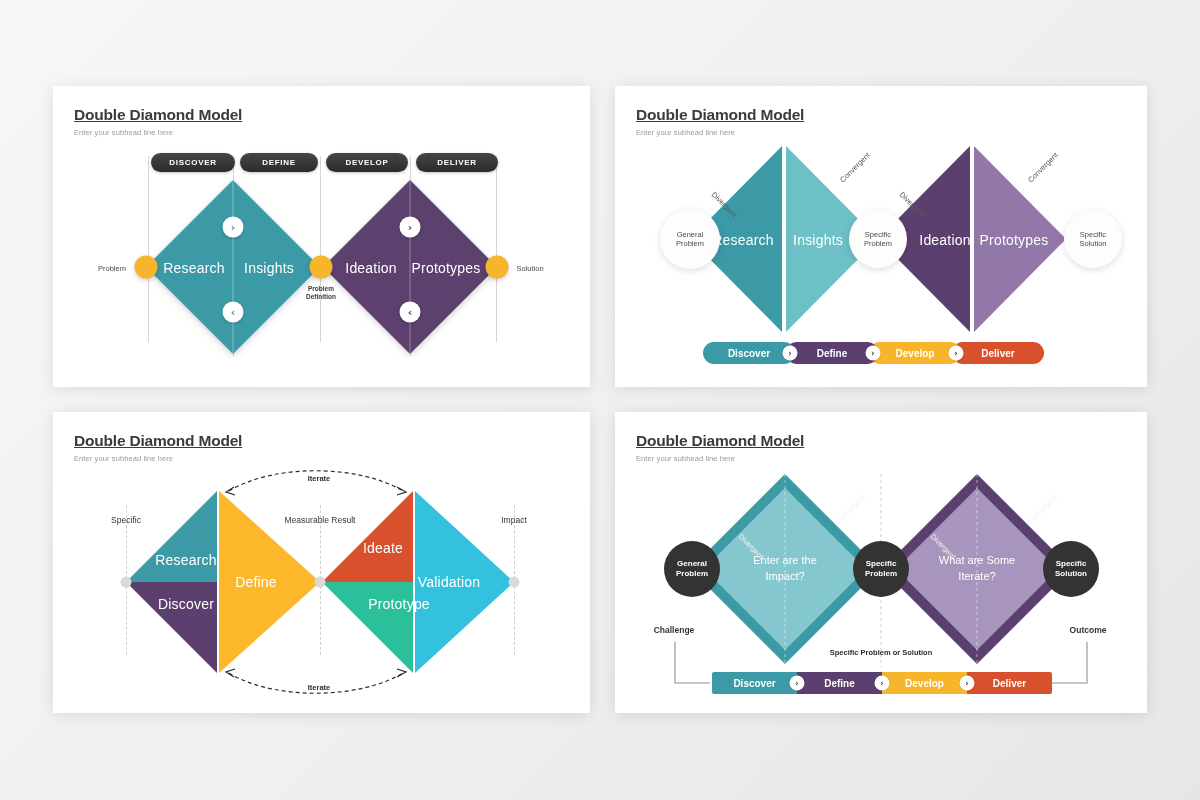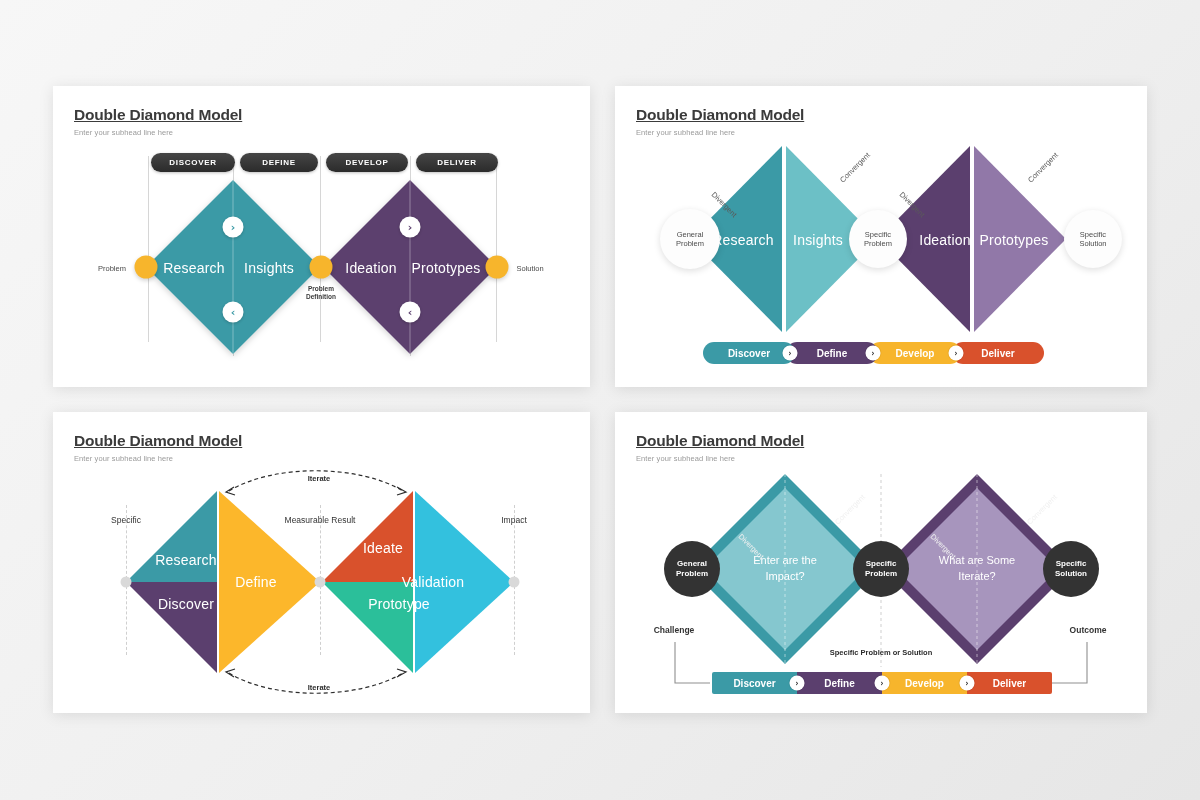--- a/index.html
+++ b/index.html
@@ -298,21 +298,21 @@
         <path d="M 176,261 C 220,288 305,288 350,261" fill="none" stroke="#2c2c2c" stroke-width="1.2" stroke-dasharray="4,3"></path>
         <path d="M 181,265 L 173,260 L 182,257" fill="none" stroke="#2c2c2c" stroke-width="1.2"></path>
         <path d="M 344,265 L 353,260 L 344,257" fill="none" stroke="#2c2c2c" stroke-width="1.2"></path>
       </svg>
 
       <div class="dlabel" style="left:133px; top:148px;">Research</div>
       <div class="dlabel" style="left:133px; top:192px;">Discover</div>
       <div class="dlabel" style="left:203px; top:170px;">Define</div>
       <div class="dlabel" style="left:330px; top:136px;">Ideate</div>
       <div class="dlabel" style="left:346px; top:192px;">Prototype</div>
-      <div class="dlabel" style="left:380px; top:170px;">Validation</div>
+      <div class="dlabel" style="left:396px; top:170px;">Validation</div>
 
       <div class="dot-grey" style="left:73px;  top:170px;"></div>
       <div class="dot-grey" style="left:267px; top:170px;"></div>
       <div class="dot-grey" style="left:461px; top:170px;"></div>
 
       <div class="midtxt" style="left:73px;  top:108px;">Specific</div>
       <div class="midtxt" style="left:267px; top:108px;">Measurable Result</div>
       <div class="midtxt" style="left:461px; top:108px;">Impact</div>
 
       <div class="smalltxt" style="left:266px; top:66px; font-weight:bold; color:#2c2c2c;">Iterate</div>

